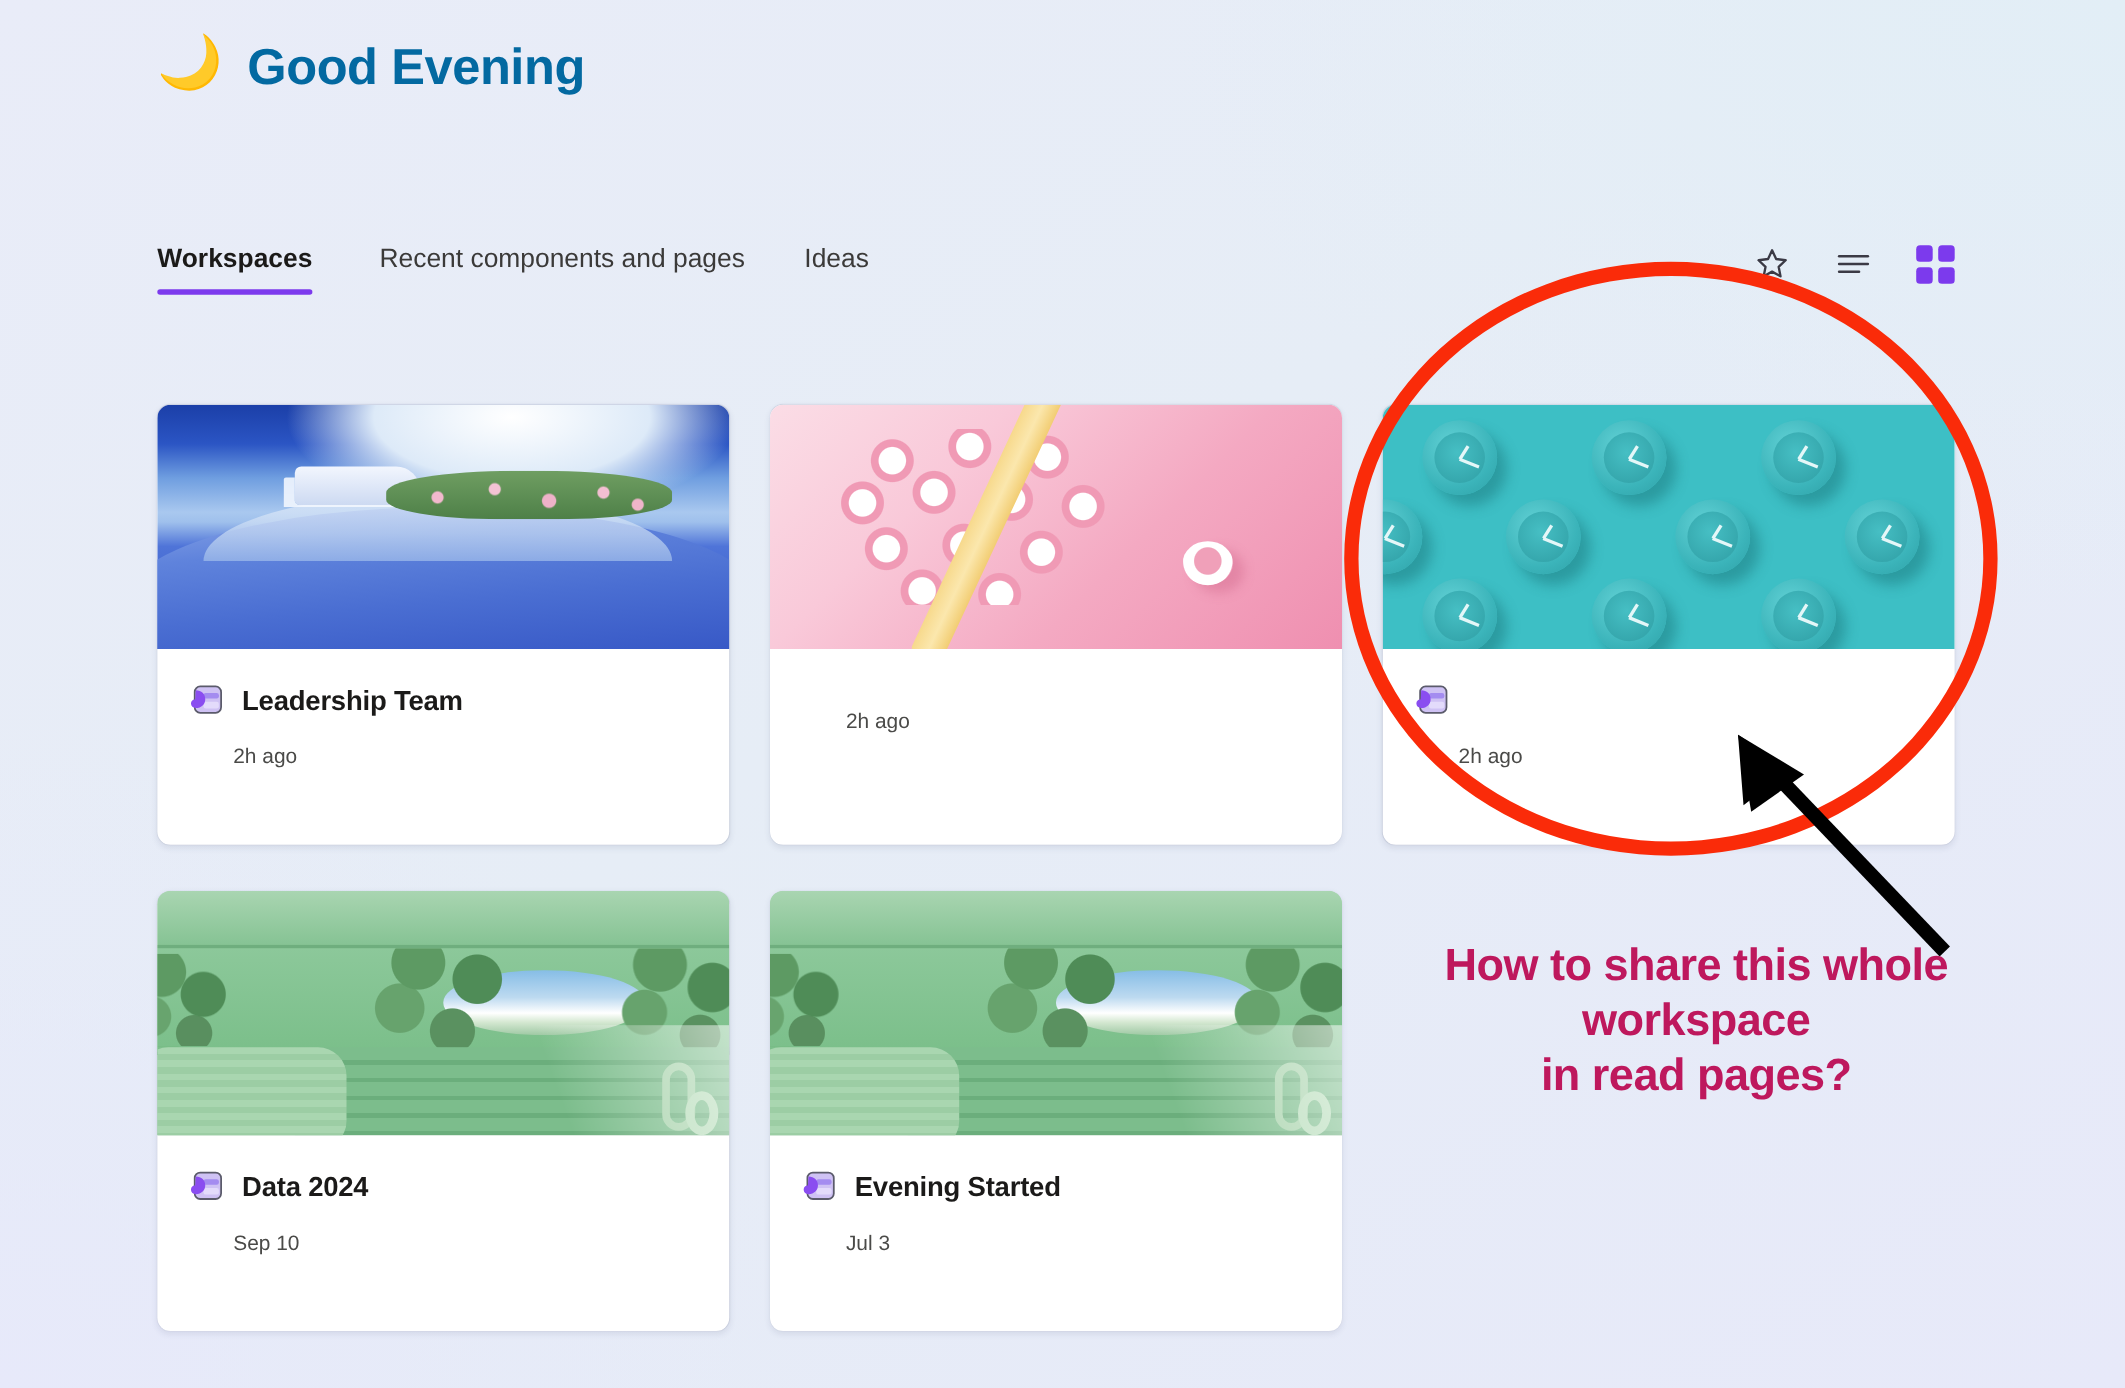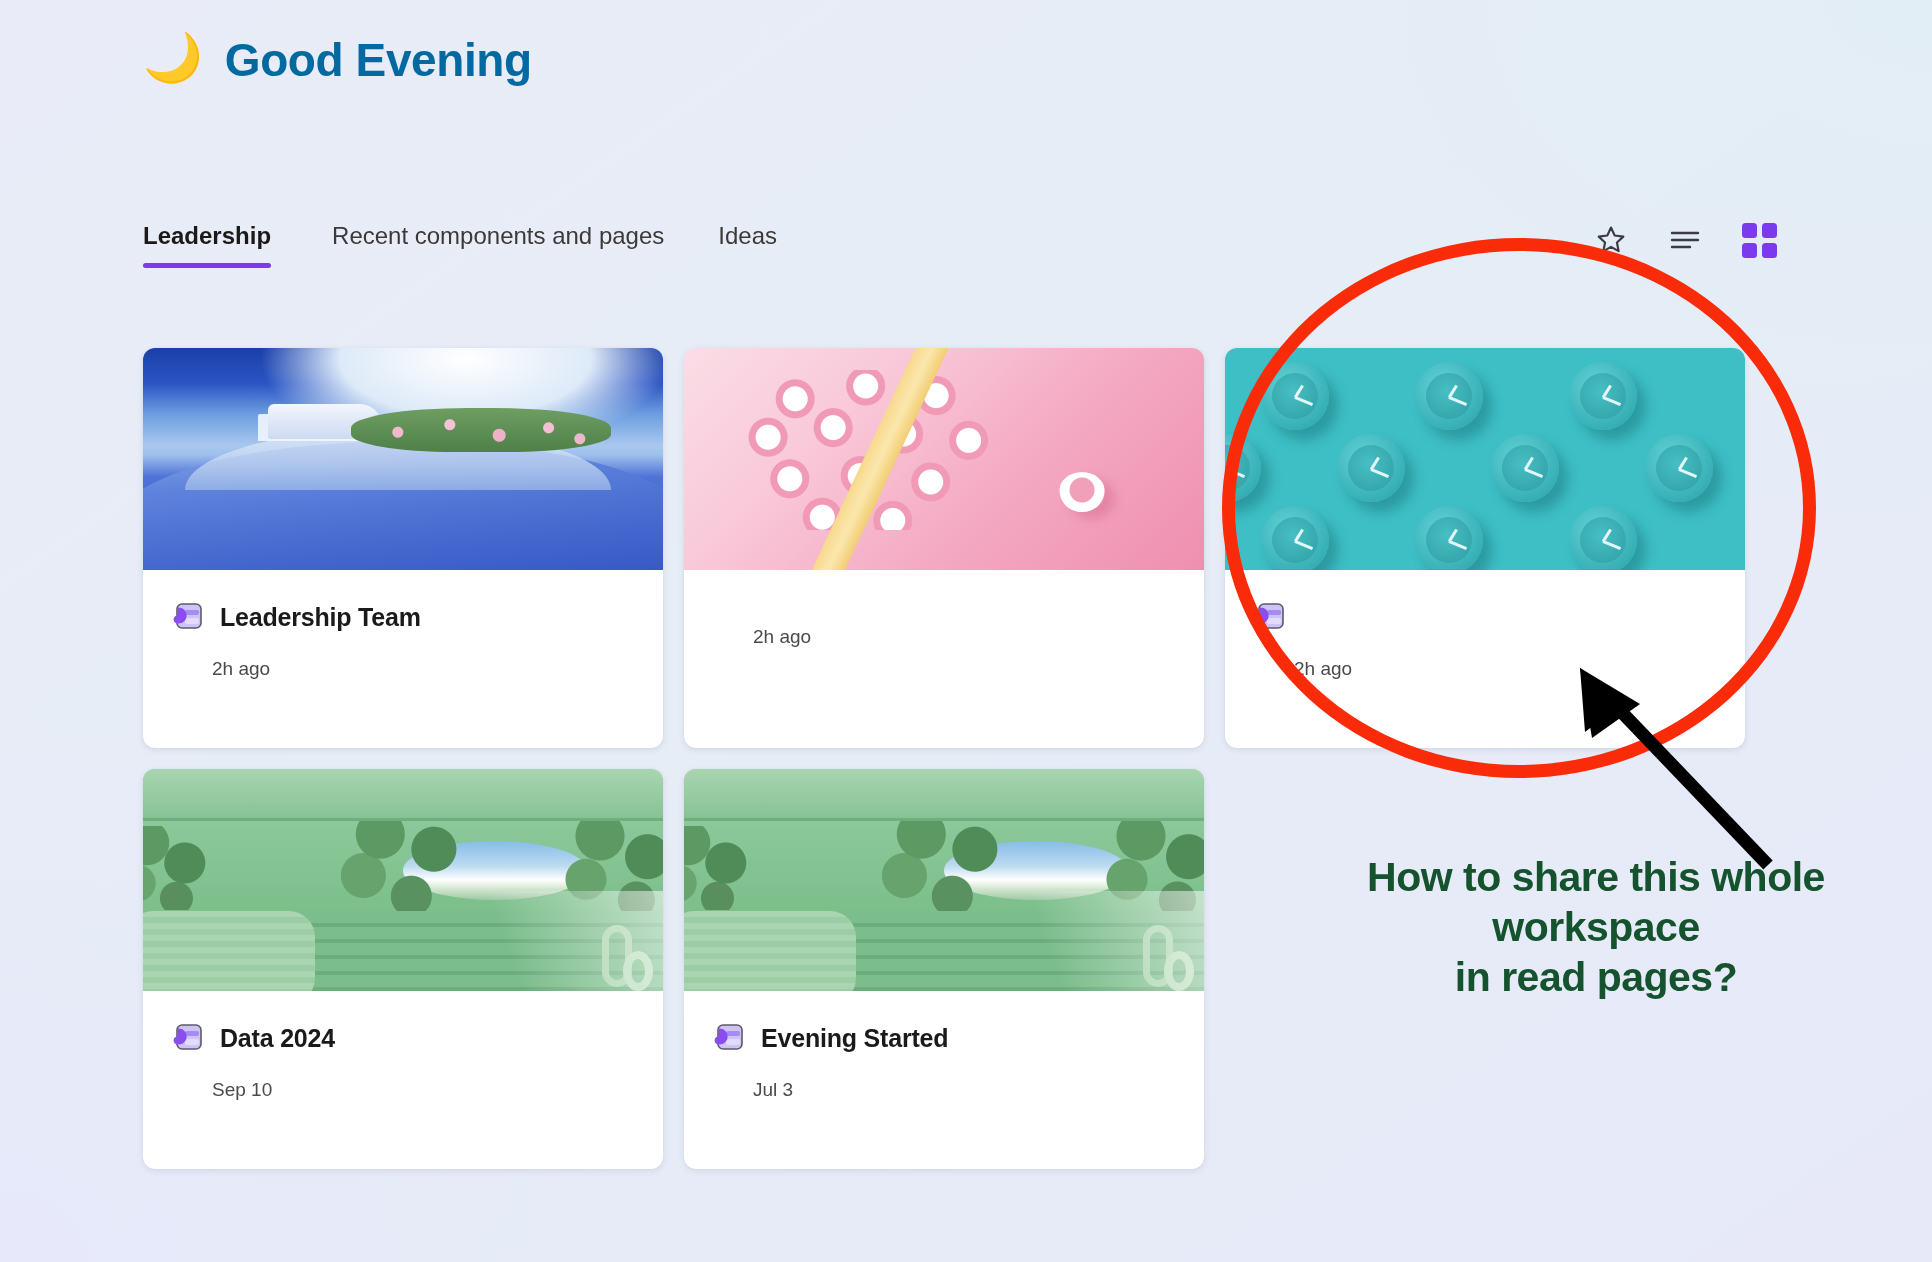--- a/index.html
+++ b/index.html
@@ -109,28 +109,27 @@
   .grid-icon i {
     display: block;
     background: #7c3aed;
     border-radius: 3.5px;
   }
 
   
   .card-grid {
     position: absolute;
     left: 143px;
-    top: 348px;
+    top: 368px;
     width: 1340px;
     display: grid;
     grid-template-columns: repeat(3, 520px);
     grid-auto-rows: 400px;
     column-gap: 37px;
     row-gap: 42px;
-    gap: 21px;
   }
   .card {
     width: 520px;
     height: 400px;
     background: #ffffff;
     border-radius: 12px;
     overflow: hidden;
     box-shadow: 0 2px 6px rgba(40,48,90,0.10), 0 0 1px rgba(40,48,90,0.14);
     display: flex;
     flex-direction: column;
@@ -399,43 +398,43 @@
   .annot-arrow {
     position: absolute;
     left: 1540px;
     top: 660px;
     width: 260px;
     height: 230px;
     pointer-events: none;
   }
   .annot-text {
     position: absolute;
-    left: 1296px;
+    left: 1242px;
     top: 852px;
     width: 600px;
     text-align: center;
-    color: #14532d;
+    color: #be185d;
     font-size: 41px;
     font-weight: 700;
     line-height: 1.22;
     letter-spacing: -0.5px;
     pointer-events: none;
   }
 </style>
 </head>
 <body>
 
 <div class="greeting">
   <span class="greeting-emoji">🌙</span>
   <span class="greeting-text">Good Evening</span>
 </div>
 
 <div class="tabbar">
   <div class="tabs">
-    <div class="tab active">Leadership</div>
+    <div class="tab active">Workspaces</div>
     <div class="tab">Recent components and pages</div>
     <div class="tab">Ideas</div>
   </div>
 
   <div class="view-actions">
     <div class="icon-btn">
       <svg width="34" height="34" viewBox="0 0 24 24" fill="none" stroke="#3b3a45" stroke-width="1.5" stroke-linejoin="round">
         <path d="M12 3.2l2.6 5.6 6.1.8-4.5 4.2 1.2 6.1L12 16.9 6.6 19.9l1.2-6.1L3.3 9.6l6.1-.8z"></path>
       </svg>
     </div>

